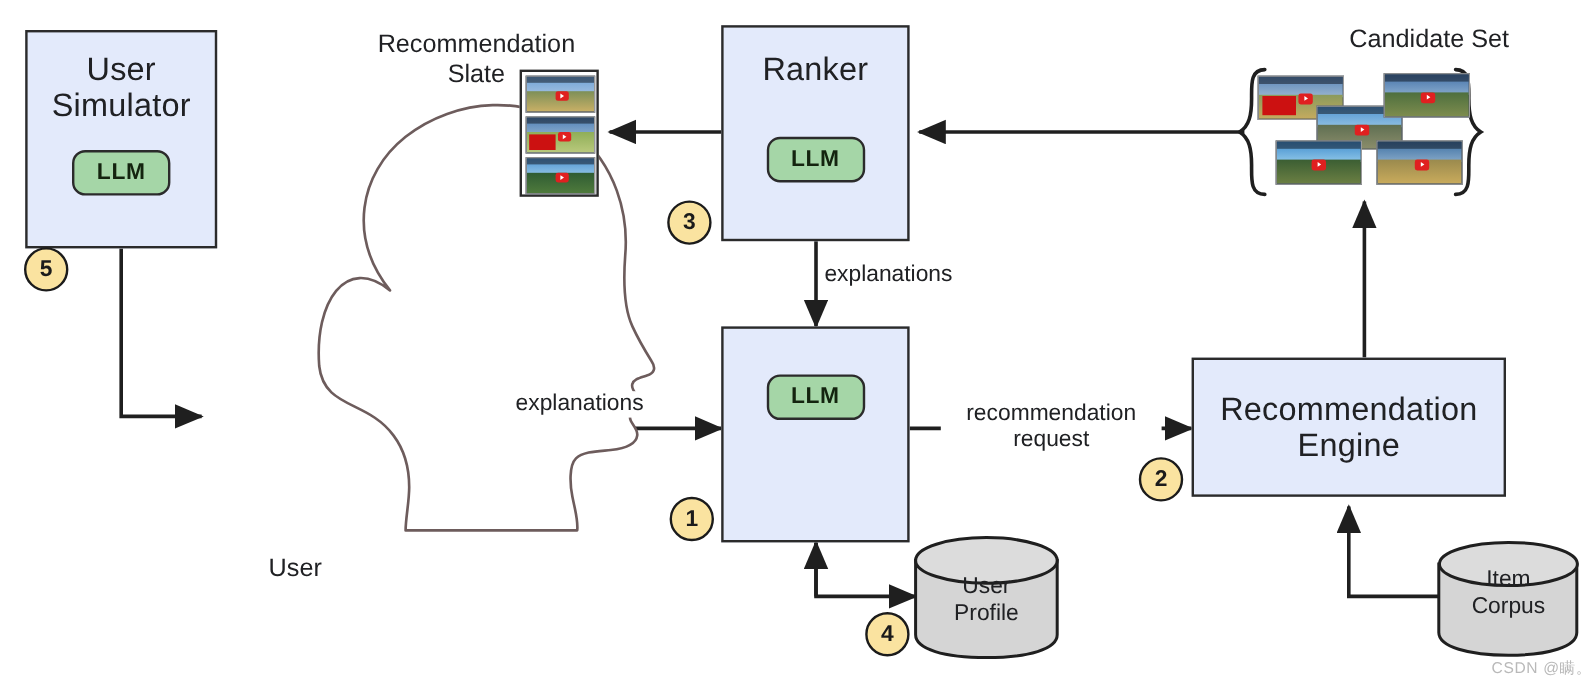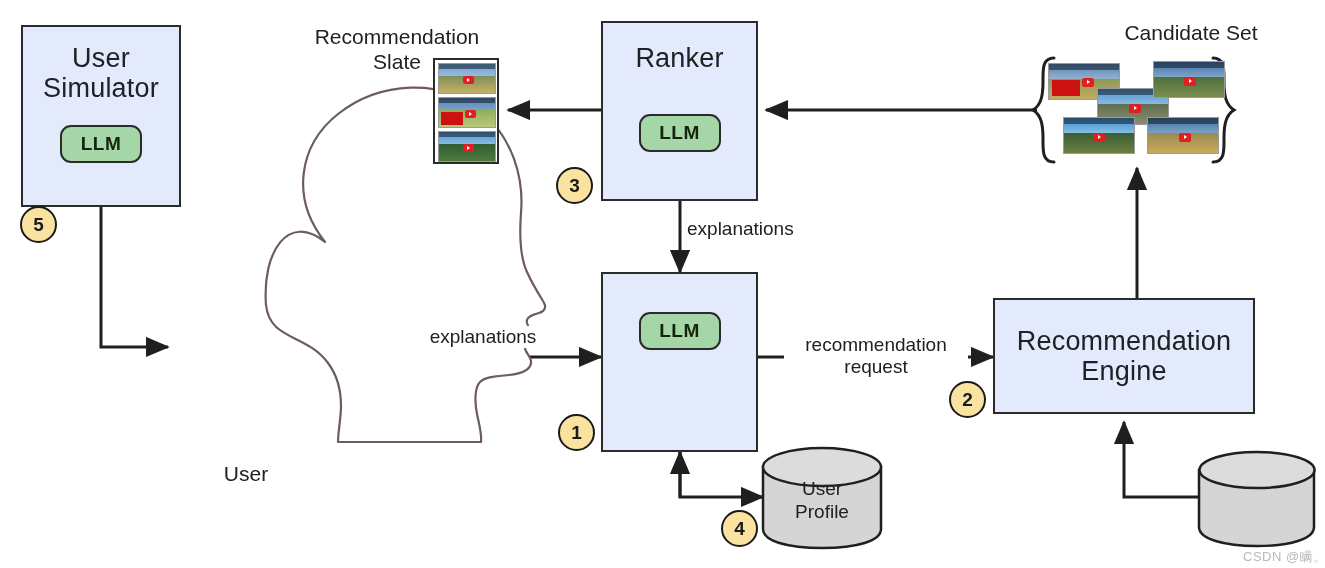--- a/index.html
+++ b/index.html
@@ -257,20 +257,22 @@
   <div class="node-box" style="left:993px; top:298px; width:262px; height:116px; justify-content:center;">
     <div class="node-title">Recommendation
 Engine</div>
   </div>
   <div class="badge" style="left:949px; top:381px;">2</div>
 
   <div class="cyl-label" style="left:763px; top:478px; width:118px;">User
 Profile</div>
   <div class="badge" style="left:721px; top:510px;">4</div>
 
+  <div class="cyl-label" style="left:1199px; top:472px; width:116px;">Item
+Corpus</div>
 
   <div class="plain-label" style="left:307px; top:24px; width:180px;">Recommendation
 Slate</div>
 
   <div class="slate-frame" style="left:433px; top:58px; width:66px; height:106px;">
     <div class="thumb" style="left:3px; top:3px; width:58px; height:31px;">
       <div class="sky" style="background:linear-gradient(#6fa3d6,#9dbde0);"></div>
       <div class="ground" style="background:linear-gradient(#7d8f58,#c9b066);"></div>
       <div class="topbar"></div>
       <div class="play" style="left:24px; top:12px; width:11px; height:8px;"></div>

